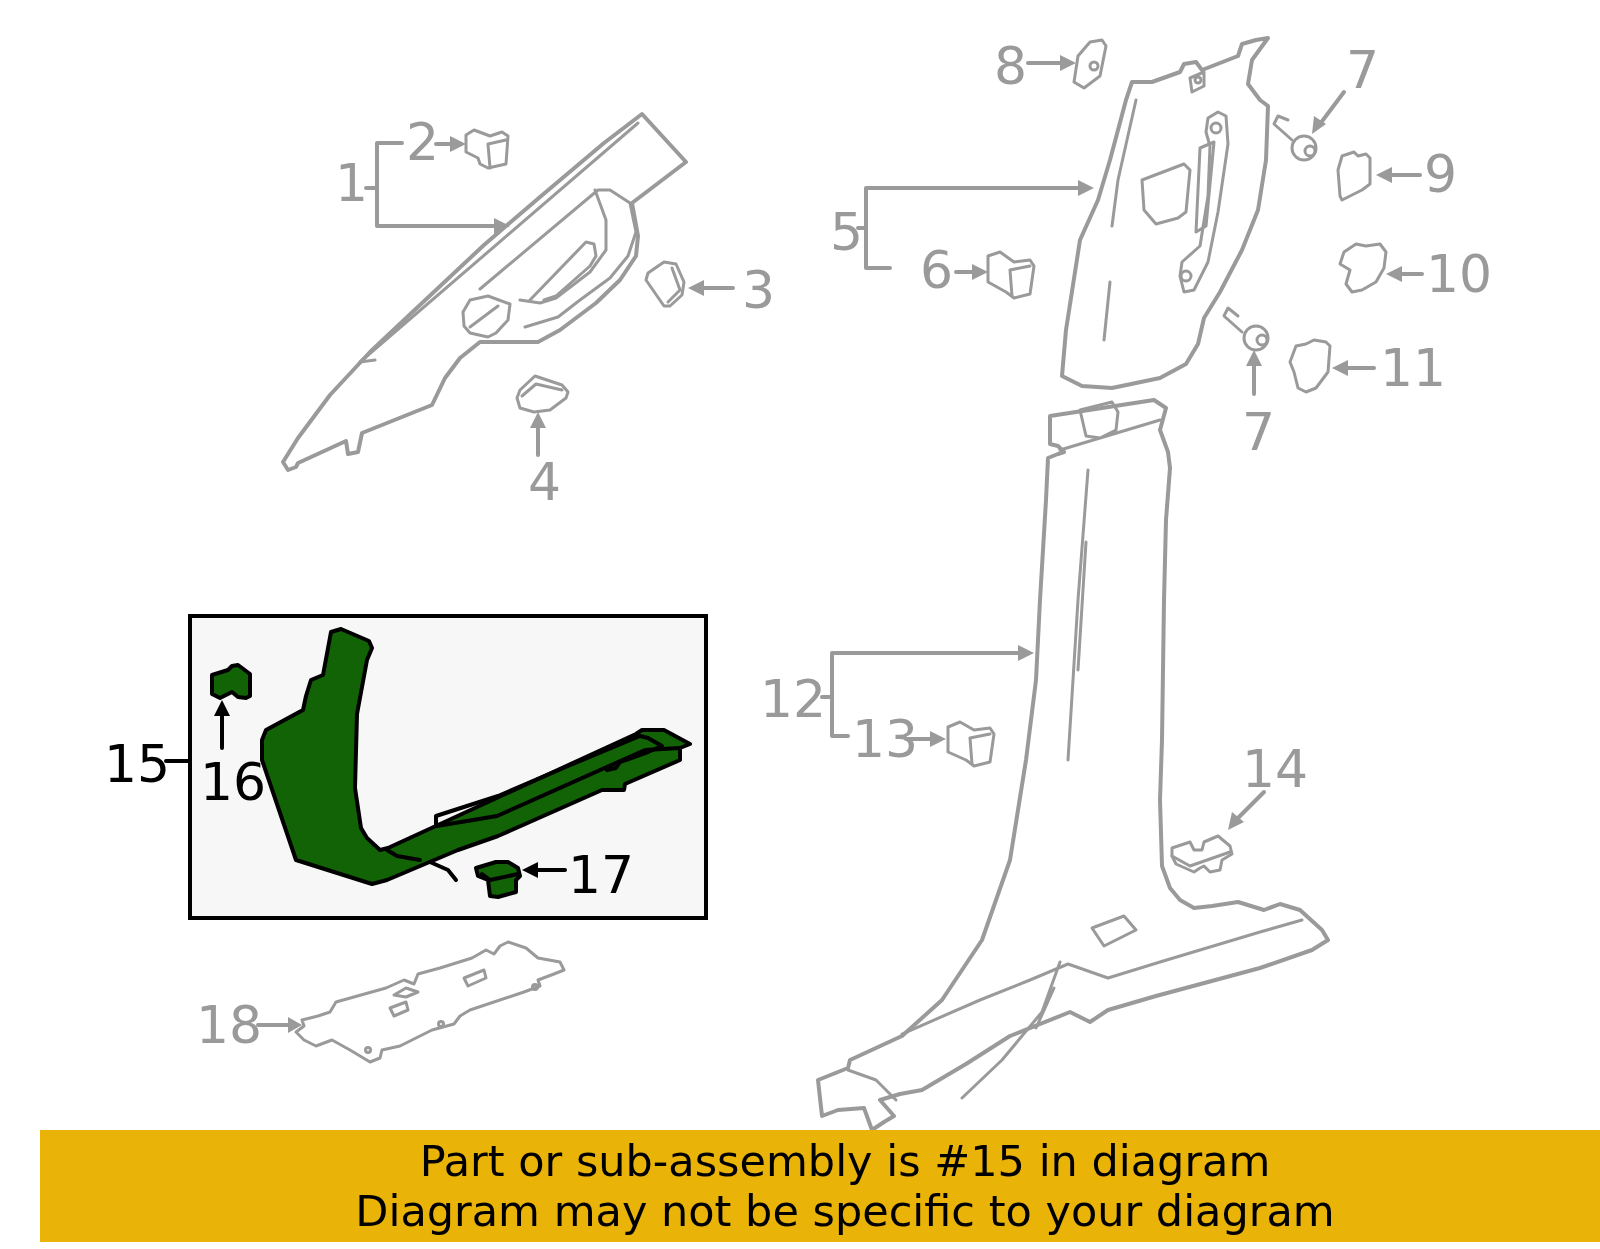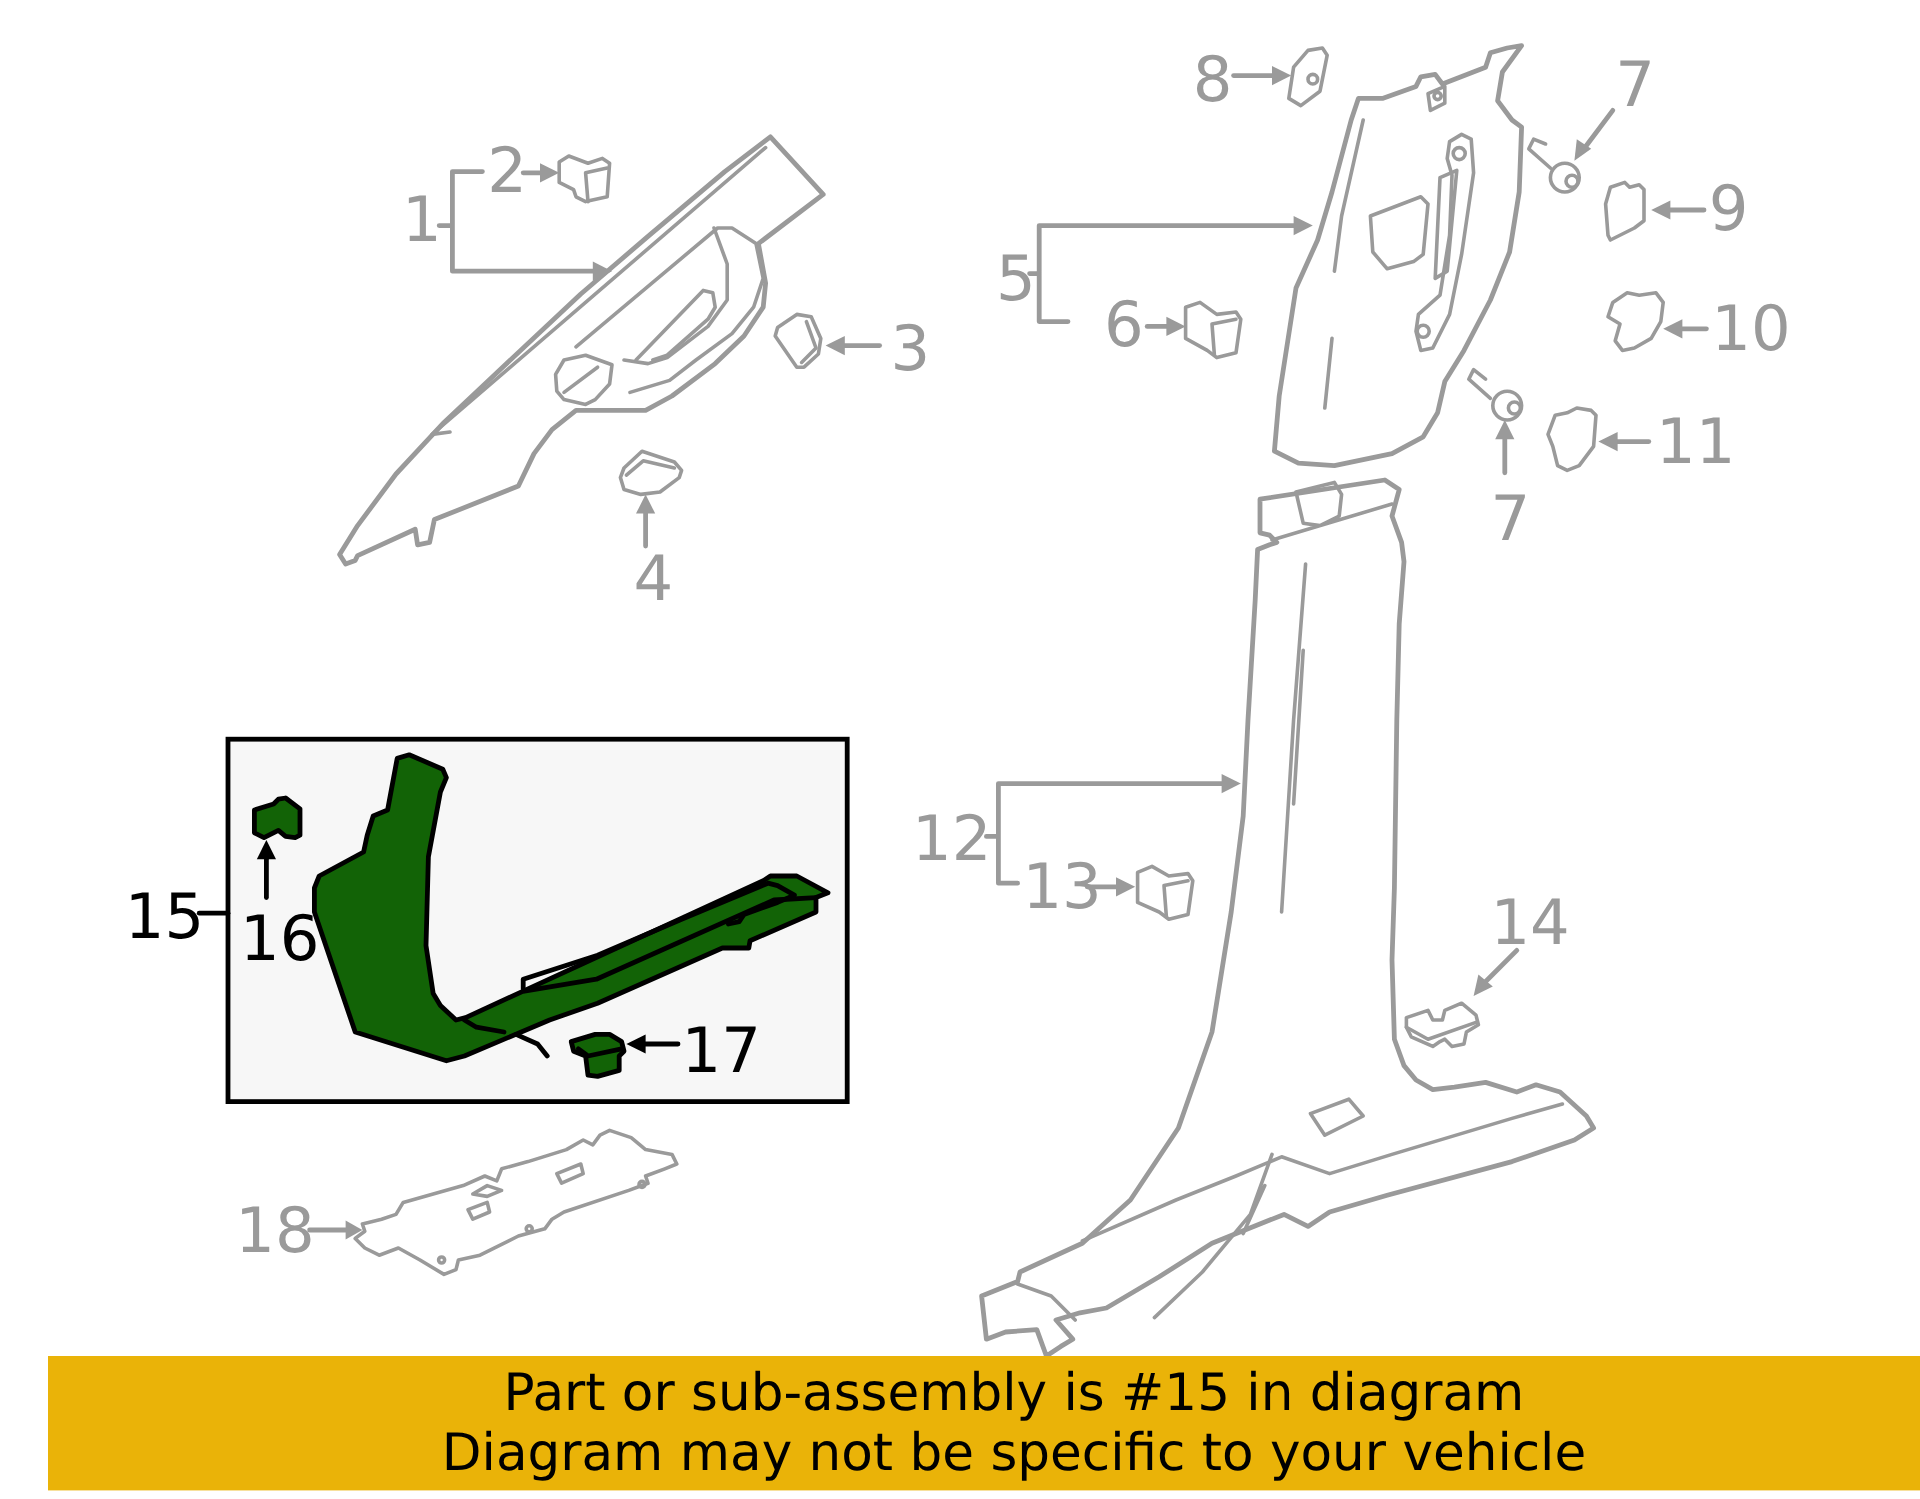--- a/index.html
+++ b/index.html
@@ -234,14 +234,14 @@
   </g>
   <g>
     <text class="glabel" x="196" y="1043">18</text>
     <path class="gline" d="M258,1025 L290,1025"></path>
     <polygon class="garrow" points="302,1025 288,1017 288,1033"></polygon>
   </g>
 </svg>
 
 <div id="banner">
   <div class="line">Part or sub-assembly is #15 in diagram</div>
-  <div class="line">Diagram may not be specific to your vehicle</div>
+  <div class="line">Diagram may not be specific to your diagram</div>
 </div>
 
 </body></html>

